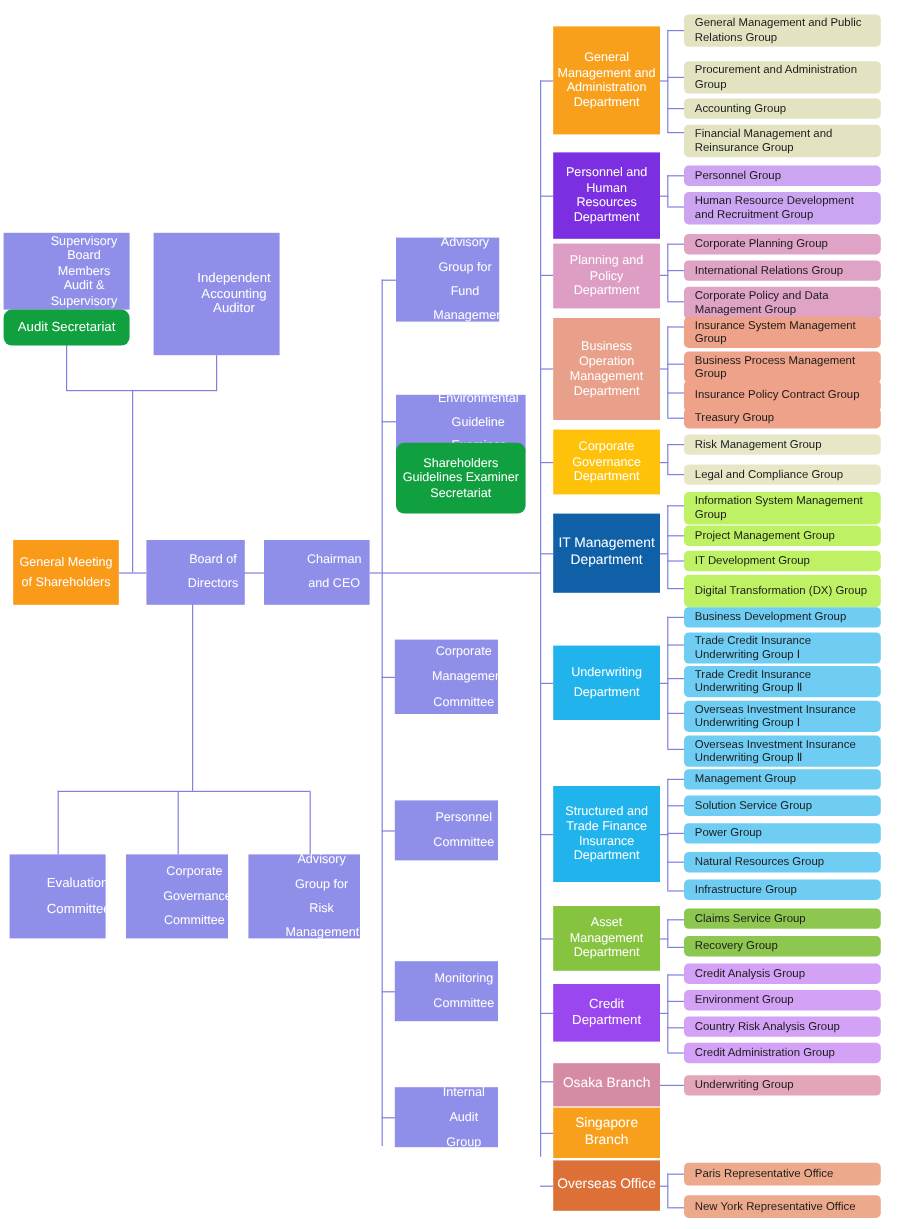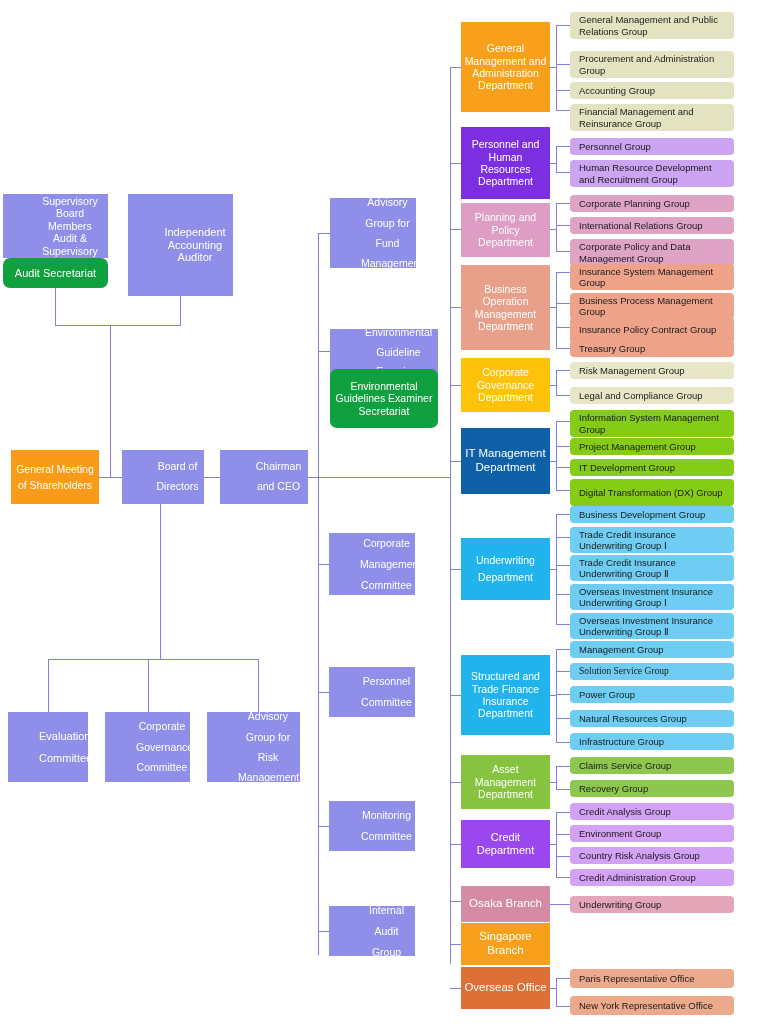--- a/index.html
+++ b/index.html
@@ -61,21 +61,21 @@
     font-size:9.5px;
     line-height:1.2;
     padding:2px 4px 2px 9px;
     z-index:5;
   }
   .g-khaki {background:#e3e3c2;}
   .g-lilac {background:#cba4f2;}
   .g-pink  {background:#dfa3c6;}
   .g-salmon{background:#eda289;}
   .g-khaki2{background:#e7e7c8;}
-  .g-cyan  {background:#84cc16;}
+  .g-cyan  {background:#bef264;}
   .g-cyan2 {background:#6fcdf4;}
   .g-lime  {background:#8ec750;}
   .g-lilac2{background:#d3a1f5;}
   .g-rose  {background:#e3a6b9;}
   .g-terra {background:#eda98c;}
 </style>
 </head>
 <body>
 
 <div id="chart">
@@ -236,21 +236,21 @@
 
   <div class="box c-periwinkle" style="left:330px;top:198px;width:86px;height:70px;font-size:10.5px;line-height:1.95;">
     <span>Advisory Group for Fund Management</span>
   </div>
 
   <div class="box c-periwinkle" style="left:330px;top:329px;width:108px;height:47px;font-size:10.5px;line-height:1.9;">
     <span>Environmental Guideline Examiner</span>
   </div>
 
   <div class="box c-green" style="left:330px;top:369px;width:108px;height:59px;font-size:10.5px;">
-    <span>Environmental Guidelines Examiner Secretariat</span>
+    <span>Shareholders Guidelines Examiner Secretariat</span>
   </div>
 
   <div class="box c-periwinkle" style="left:329px;top:533px;width:86px;height:62px;font-size:10.5px;line-height:2.0;">
     <span>Corporate Management Committee</span>
   </div>
 
   <div class="box c-periwinkle" style="left:329px;top:667px;width:86px;height:50px;font-size:10.5px;line-height:2.0;">
     <span>Personnel Committee</span>
   </div>
 
@@ -377,21 +377,21 @@
   <div class="grp g-cyan2" style="left:570px;top:584px;width:164px;height:26px;">
     <span>Overseas Investment Insurance Underwriting Group Ⅰ</span>
     </div>
   <div class="grp g-cyan2" style="left:570px;top:613px;width:164px;height:26px;">
     <span>Overseas Investment Insurance Underwriting Group Ⅱ</span>
     </div>
 
   <div class="grp g-cyan2" style="left:570px;top:641px;width:164px;height:17px;">
     <span>Management Group</span>
     </div>
-  <div class="grp g-cyan2" style="left:570px;top:663px;width:164px;height:17px;font-family:Liberation Serif, serif;">
+  <div class="grp g-cyan2" style="left:570px;top:663px;width:164px;height:17px;">
     <span>Solution Service Group</span>
     </div>
   <div class="grp g-cyan2" style="left:570px;top:686px;width:164px;height:17px;">
     <span>Power Group</span>
     </div>
   <div class="grp g-cyan2" style="left:570px;top:710px;width:164px;height:17px;">
     <span>Natural Resources Group</span>
     </div>
   <div class="grp g-cyan2" style="left:570px;top:733px;width:164px;height:17px;">
     <span>Infrastructure Group</span>

